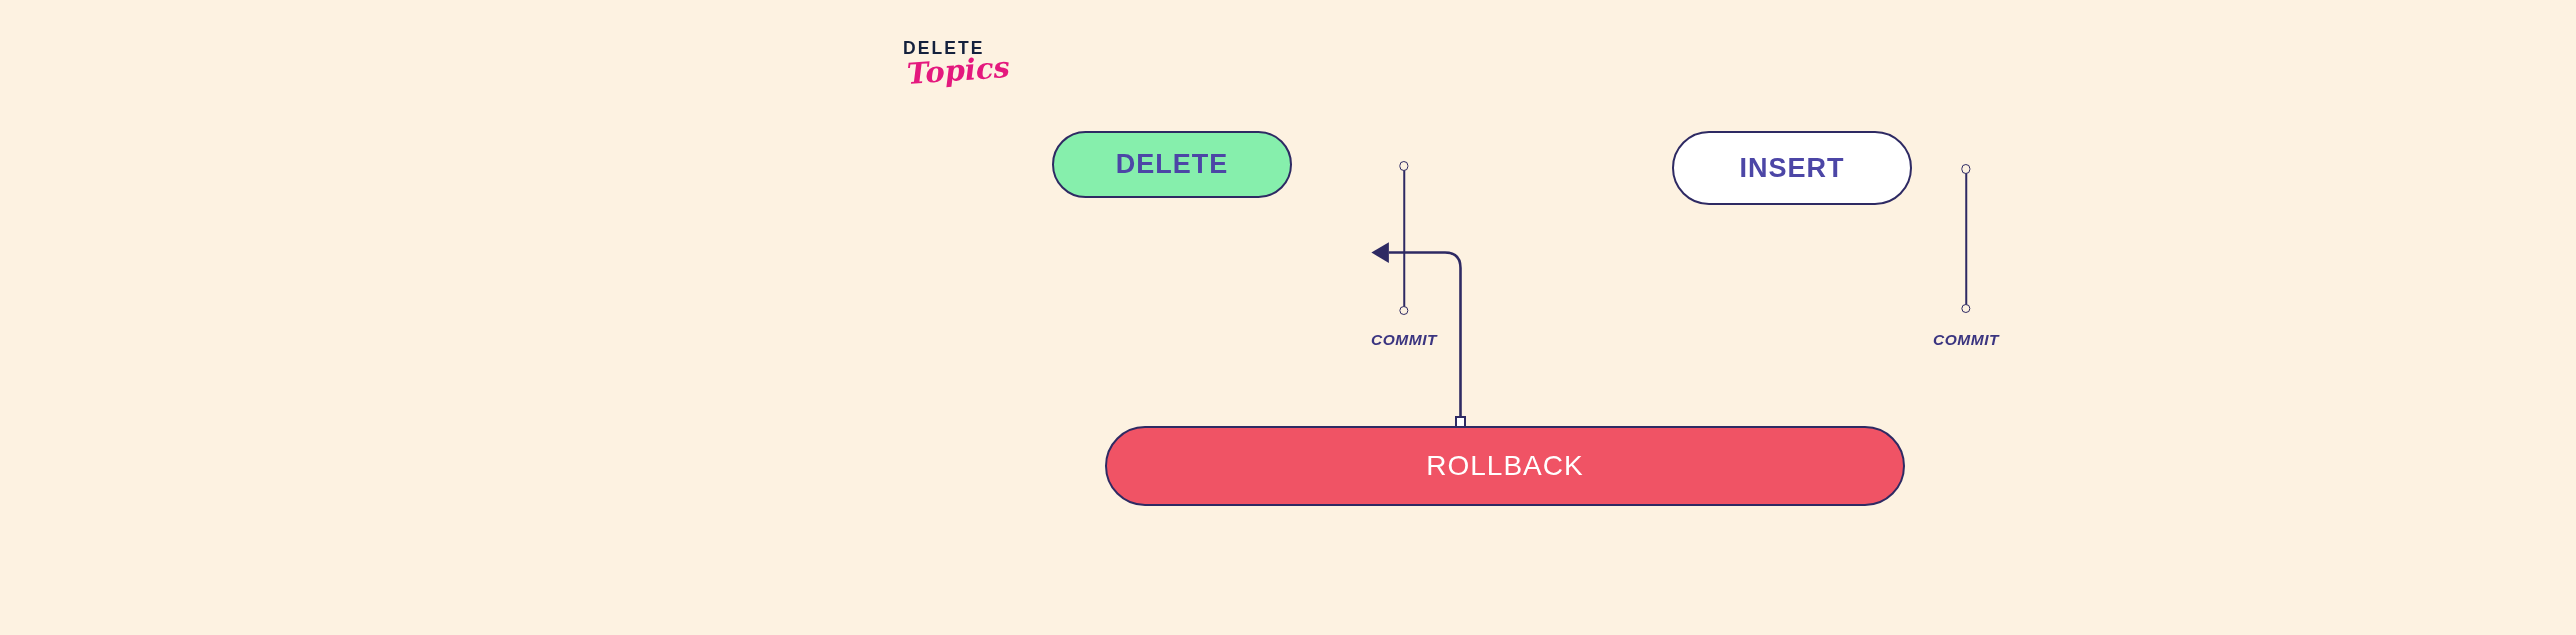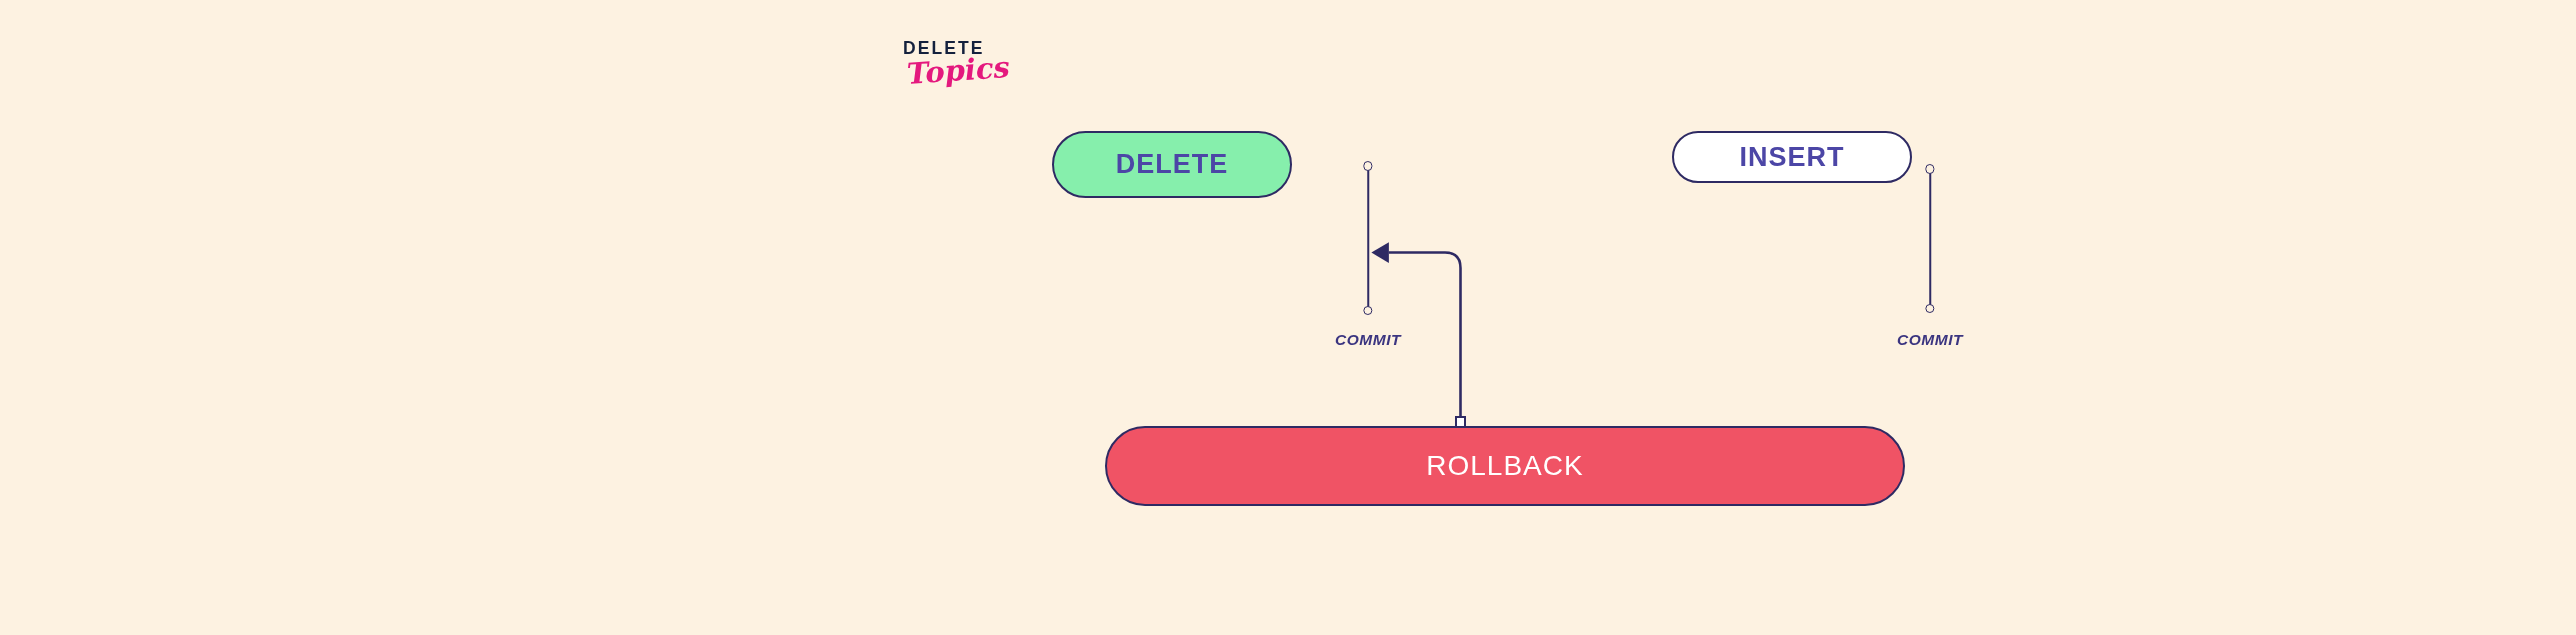--- a/index.html
+++ b/index.html
@@ -87,21 +87,21 @@
     font-family: "Liberation Sans", sans-serif;
     font-weight: normal;
     font-size: 28px;
     letter-spacing: 1px;
     color: #FFFFFF;
     white-space: nowrap;
     user-select: none;
   }
 
   
-  .marker-group { position: absolute; }
+  .marker-group { position: absolute; margin-left: 36px; }
   .marker-line {
     position: absolute;
     width: 1.5px;
     background: #2E2A63;
     left: 50%;
     transform: translateX(-50%);
   }
   .marker-dot {
     position: absolute;
     width: 9.3px;
@@ -153,21 +153,21 @@
 <div id="stage" style="width: 3091px; height: 636px; background: rgb(253, 242, 225);">
 
   <div id="logo">
     <div class="word-scaler" style="color: rgb(20, 33, 61);">DELETE</div>
     <div class="word-topics" style="color: rgb(228, 25, 126);">Topics</div>
   </div>
 
   <div class="op-pill" id="op-0" style="left: 1052px; top: 131px; width: 240px; height: 67px; background: #86efac; border-color: rgb(46, 42, 99);">
     <span class="op-label" style="color: rgb(76, 70, 166);">DELETE</span>
   </div>
-  <div class="op-pill" id="op-2" style="left: 1672px; top: 131px; width: 240px; height: 52px; background: rgb(255, 255, 255); border-color: rgb(46, 42, 99);">
+  <div class="op-pill" id="op-2" style="left: 1672px; top: 131px; width: 240px; height: 74px; background: rgb(255, 255, 255); border-color: rgb(46, 42, 99);">
     <span class="op-label" style="color: rgb(76, 70, 166);">INSERT</span>
   </div>
 
   <div class="marker-group" id="marker-0" style="left: 1337px; top: 166px; width: 62px; height: 191px;">
     <div class="marker-line" style="top: 0px; height: 145px; background: rgb(46, 42, 99);"></div>
     <div class="marker-dot" id="marker-0-top" style="top: -4.6px; border-color: rgb(46, 42, 99); background: rgb(253, 242, 225);"></div>
     <div class="marker-dot" id="marker-0-bot" style="top: 140px; border-color: rgb(46, 42, 99); background: rgb(253, 242, 225);"></div>
     <div class="marker-label" style="top: 165px; color: rgb(59, 53, 128);">COMMIT</div>
   </div>
 

